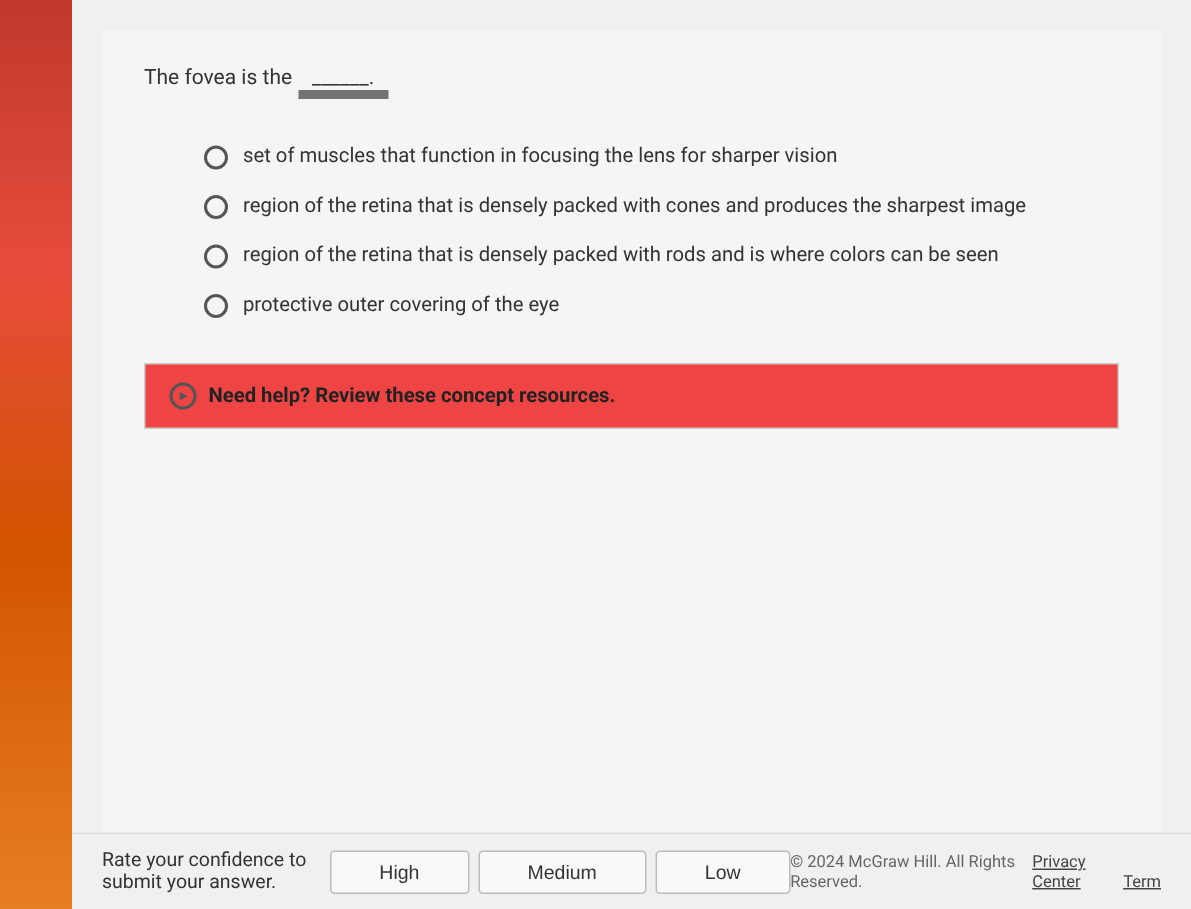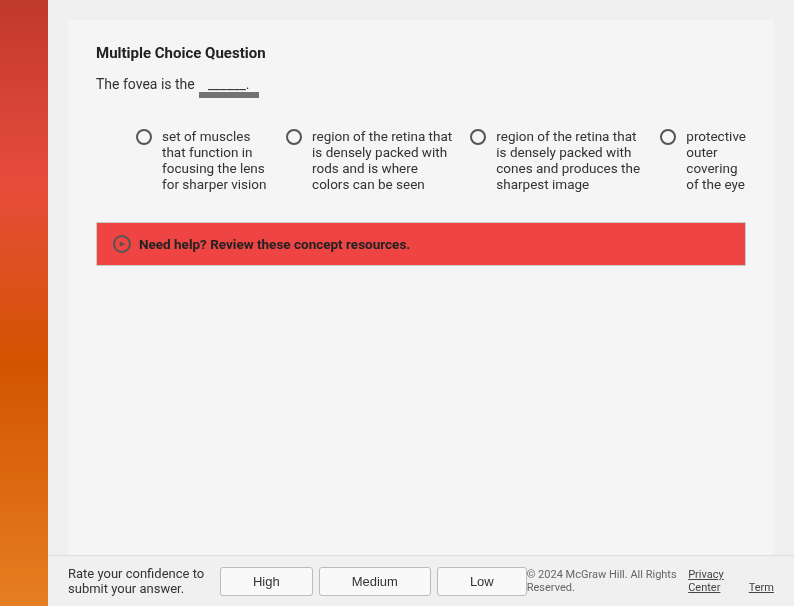--- a/index.html
+++ b/index.html
@@ -55,21 +55,21 @@
     .question-text .blank {
       border-bottom: 6px solid #737373;
       display: inline-block;
       width: 60px;
       margin-left: 4px;
       text-align: center;
     }
 
     .options-container {
       display: flex;
-      flex-direction: row;
+      flex-direction: column;
       gap: 16px;
       margin-left: 40px;
       margin-bottom: 30px;
     }
 
     .option-item {
       display: flex;
       align-items: flex-start;
       gap: 10px;
       font-size: 13.5px;
@@ -172,41 +172,40 @@
     }
   </style>
 </head>
 <body>
 
 <div class="left-sidebar"></div>
 
 <div class="main-content">
   <div class="content-card">
 
-    <div class="question-type">Multiple Choice Question</div>
 
     <div class="question-text">
       <span>The fovea is the</span><span class="blank">______.</span>
     </div>
 
     <div class="options-container">
 
       <div class="option-item">
         <div class="radio-circle"></div>
         <span>set of muscles that function in focusing the lens for sharper vision</span>
       </div>
 
       <div class="option-item">
         <div class="radio-circle"></div>
+        <span>region of the retina that is densely packed with cones and produces the sharpest image</span>
+      </div>
+
+      <div class="option-item">
+        <div class="radio-circle"></div>
         <span>region of the retina that is densely packed with rods and is where colors can be seen</span>
-      </div>
-
-      <div class="option-item">
-        <div class="radio-circle"></div>
-        <span>region of the retina that is densely packed with cones and produces the sharpest image</span>
       </div>
 
       <div class="option-item">
         <div class="radio-circle"></div>
         <span>protective outer covering of the eye</span>
       </div>
 
     </div>
 
     <div class="help-section">

